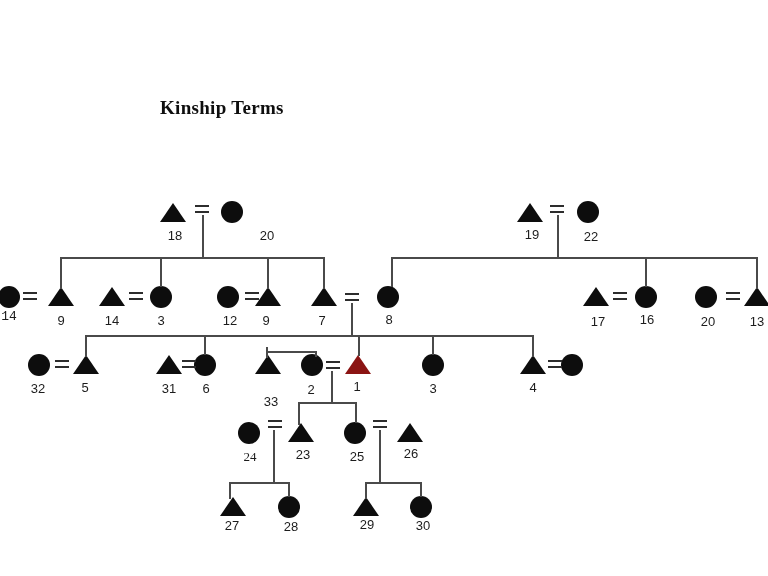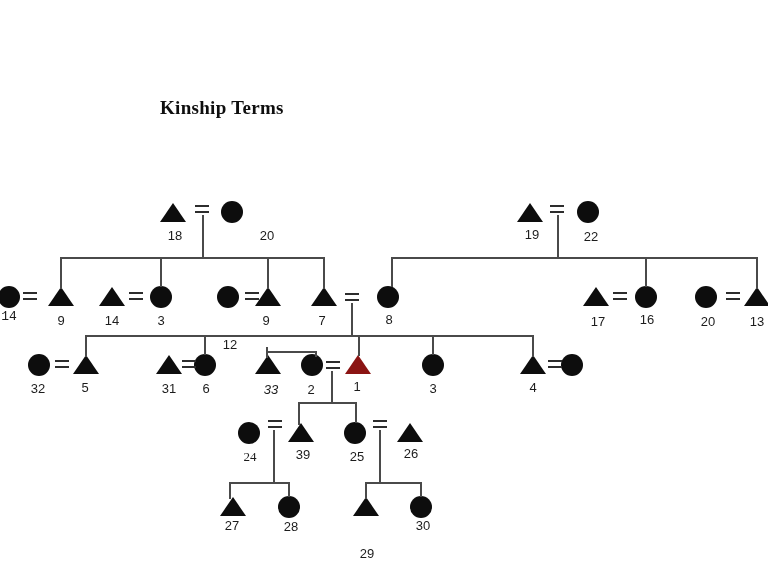--- a/index.html
+++ b/index.html
@@ -55,21 +55,21 @@
       <div class="plabel" style="left: 591px; top: 229px;">22</div>
       <div class="circle" style="left: -2px; top: 286px;"></div>
       <div class="plabel" style="left: 9px; top: 309px; font-family: Liberation Mono, monospace;">14</div>
       <div class="triangle" style="left: 48px; top: 287px;"></div>
       <div class="plabel" style="left: 61px; top: 313px;">9</div>
       <div class="triangle" style="left: 99px; top: 287px;"></div>
       <div class="plabel" style="left: 112px; top: 313px;">14</div>
       <div class="circle" style="left: 150px; top: 286px;"></div>
       <div class="plabel" style="left: 161px; top: 313px;">3</div>
       <div class="circle" style="left: 217px; top: 286px;"></div>
-      <div class="plabel" style="left: 230px; top: 313px; margin-top: 24px;">12</div>
+      <div class="plabel" style="left: 230px; top: 313px;">12</div>
       <div class="triangle" style="left: 255px; top: 287px;"></div>
       <div class="plabel" style="left: 266px; top: 313px;">9</div>
       <div class="triangle" style="left: 311px; top: 287px;"></div>
       <div class="plabel" style="left: 322px; top: 313px;">7</div>
       <div class="circle" style="left: 377px; top: 286px;"></div>
       <div class="plabel" style="left: 389px; top: 312px;">8</div>
       <div class="triangle" style="left: 583px; top: 287px;"></div>
       <div class="plabel" style="left: 598px; top: 314px;">17</div>
       <div class="circle" style="left: 635px; top: 286px;"></div>
       <div class="plabel" style="left: 647px; top: 312px;">16</div>
@@ -79,44 +79,44 @@
       <div class="plabel" style="left: 757px; top: 314px;">13</div>
       <div class="circle" style="left: 28px; top: 354px;"></div>
       <div class="plabel" style="left: 38px; top: 381px;">32</div>
       <div class="triangle" style="left: 73px; top: 355px;"></div>
       <div class="plabel" style="left: 85px; top: 380px;">5</div>
       <div class="triangle" style="left: 156px; top: 355px;"></div>
       <div class="plabel" style="left: 169px; top: 381px; text-align: right;">31</div>
       <div class="circle" style="left: 194px; top: 354px;"></div>
       <div class="plabel" style="left: 206px; top: 381px;">6</div>
       <div class="triangle" style="left: 255px; top: 355px;"></div>
-      <div class="plabel" style="left: 271px; top: 382px; font-style: italic;">33</div>
+      <div class="plabel" style="left: 271px; top: 394px;">33</div>
       <div class="circle" style="left: 301px; top: 354px;"></div>
       <div class="plabel" style="left: 311px; top: 382px;">2</div>
       <div class="triangle ego" style="left: 345px; top: 355px;"></div>
       <div class="plabel" style="left: 357px; top: 379px;">1</div>
       <div class="circle" style="left: 422px; top: 354px;"></div>
       <div class="plabel" style="left: 433px; top: 381px;">3</div>
       <div class="triangle" style="left: 520px; top: 355px;"></div>
       <div class="plabel" style="left: 533px; top: 380px;">4</div>
       <div class="circle" style="left: 561px; top: 354px;"></div>
       <div class="circle" style="left: 238px; top: 422px;"></div>
       <div class="plabel" style="left: 250px; top: 449px; font-family: Liberation Serif, serif;">24</div>
       <div class="triangle" style="left: 288px; top: 423px;"></div>
-      <div class="plabel" style="left: 303px; top: 447px;">39</div>
+      <div class="plabel" style="left: 303px; top: 447px;">23</div>
       <div class="circle" style="left: 344px; top: 422px;"></div>
       <div class="plabel" style="left: 357px; top: 449px;">25</div>
       <div class="triangle" style="left: 397px; top: 423px;"></div>
       <div class="plabel" style="left: 411px; top: 446px;">26</div>
       <div class="triangle" style="left: 220px; top: 497px;"></div>
       <div class="plabel" style="left: 232px; top: 518px;">27</div>
       <div class="circle" style="left: 278px; top: 496px;"></div>
       <div class="plabel" style="left: 291px; top: 519px;">28</div>
       <div class="triangle" style="left: 353px; top: 497px;"></div>
-      <div class="plabel" style="left: 367px; top: 517px; margin-top: 29px;">29</div>
+      <div class="plabel" style="left: 367px; top: 517px;">29</div>
       <div class="circle" style="left: 410px; top: 496px;"></div>
       <div class="plabel" style="left: 423px; top: 518px;">30</div>
       <div class="eq" style="left: 195px; top: 205px;"></div>
       <div class="eq" style="left: 550px; top: 205px;"></div>
       <div class="eq" style="left: 23px; top: 292px;"></div>
       <div class="eq" style="left: 129px; top: 292px;"></div>
       <div class="eq" style="left: 245px; top: 292px;"></div>
       <div class="eq" style="left: 345px; top: 293px;"></div>
       <div class="eq" style="left: 613px; top: 292px;"></div>
       <div class="eq" style="left: 726px; top: 292px;"></div>

